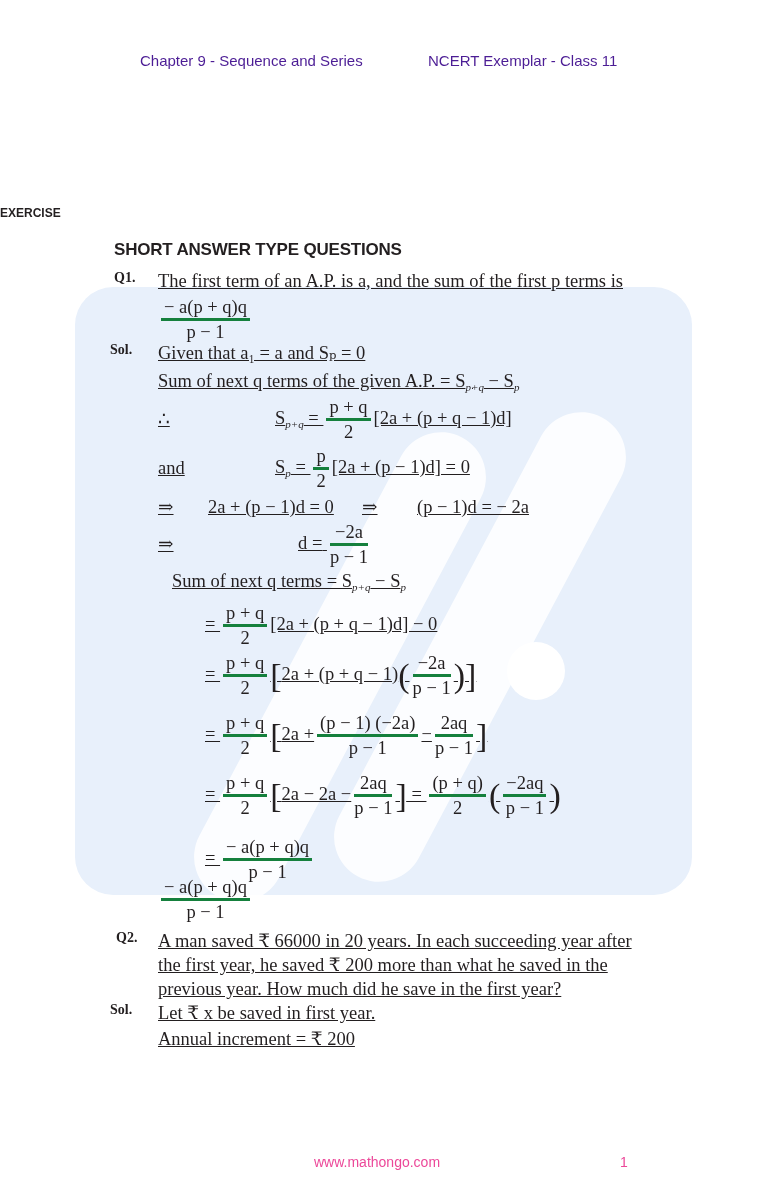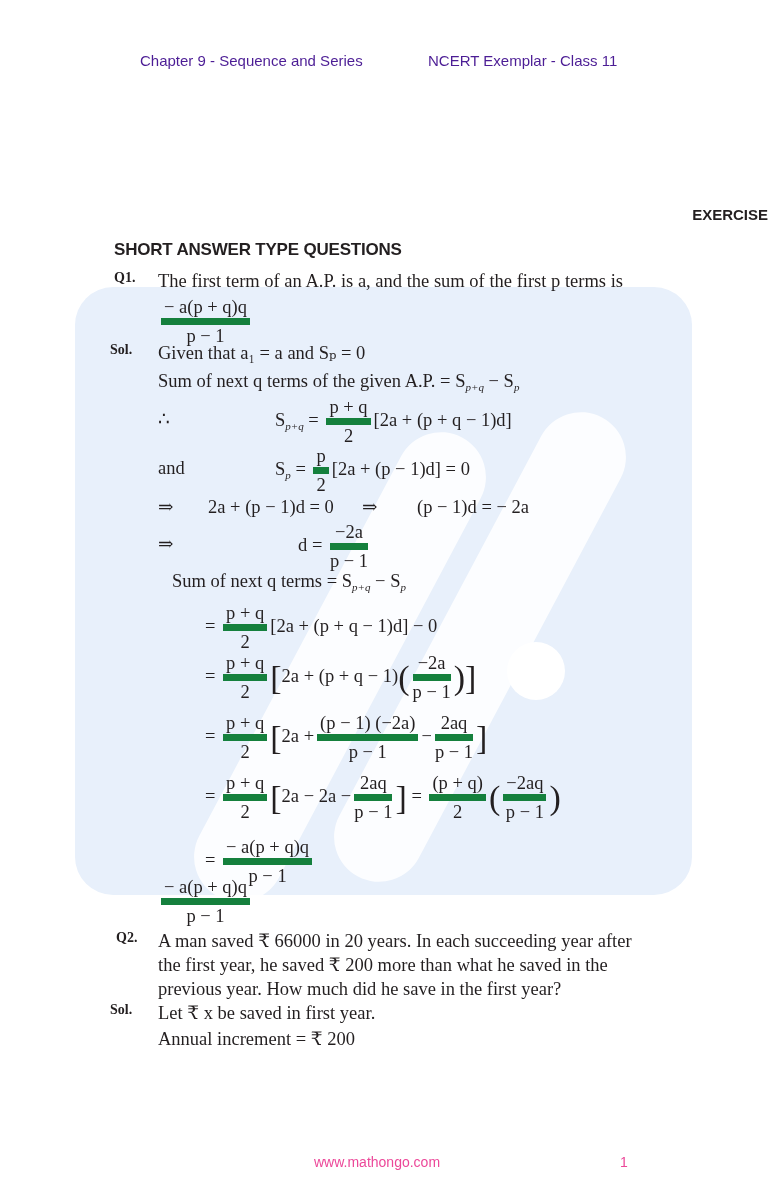--- a/index.html
+++ b/index.html
@@ -9,29 +9,29 @@
   .hdr-left { left: 140px; }
   .hdr-right { left: 428px; }
   .watermark { position: absolute; left: 75px; top: 287px; width: 617px; height: 608px;
                background: #e8f0fb; border-radius: 38px; overflow: hidden; }
   .wm-stripe { position: absolute; background: #ffffff; opacity: 0.85; border-radius: 60px;
                width: 90px; height: 520px; transform: rotate(28deg); }
   .wm-s1 { left: 220px; top: 120px; }
   .wm-s2 { left: 360px; top: 100px; }
   .wm-dot { position: absolute; left: 432px; top: 355px; width: 58px; height: 58px; border-radius: 50%; background: #fff; }
   .content { position: absolute; left: 0; top: 0; width: 768px; }
-  .exercise { position: absolute; top: 206px; left: 0; width: 768px; text-align: right;
-              font-family: "Liberation Sans", sans-serif; font-weight: bold; font-size: 15px; }
+  .exercise { position: absolute; top: 206px; left: 0; width: 768px; text-align: left;
+              font-family: "Liberation Sans", sans-serif; font-weight: bold; font-size: 12px; }
   .sat { position: absolute; top: 240px; left: 114px; font-family: "Liberation Sans", sans-serif;
          font-weight: bold; font-size: 17px; letter-spacing: -0.2px; }
-  .line { position: absolute; font-size: 18.5px; white-space: nowrap; line-height: 22px; }
+  .line { position: absolute; font-size: 18.5px; white-space: nowrap; line-height: 22px; text-decoration: underline; }
   .lab { font-weight: bold; position: absolute; font-size: 14px; }
   sub { font-size: 11px; vertical-align: -4px; font-style: italic; }
   .frac { display: inline-block; vertical-align: middle; text-align: center; margin: 0 3px; }
-  .frac .n { display: block; border-bottom: 7px solid #15803d; padding: 0 3px; line-height: 22px; }
+  .frac .n { display: block; border-bottom: 3px solid #15803d; padding: 0 3px; line-height: 22px; }
   .frac .d { display: block; line-height: 22px; }
   .br { font-size: 34px; vertical-align: middle; font-weight: lighter; line-height: 1; }
   .footer { position: absolute; top: 1154px; font-family: "Liberation Sans", sans-serif; font-size: 14px; color: #ec4899; }
   .f-url { left: 314px; }
   .f-page { left: 620px; }
 </style>
 </head>
 <body>
 
 <div class="hdr hdr-left">Chapter 9 - Sequence and Series</div>

